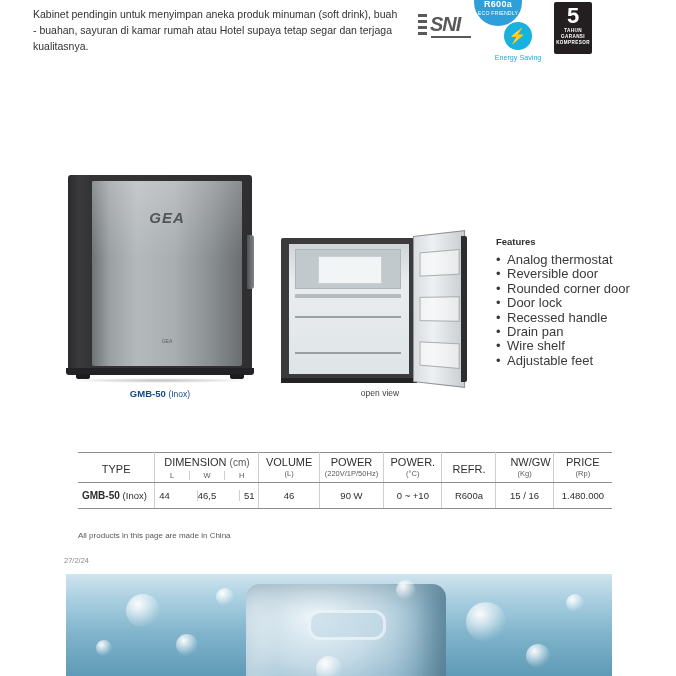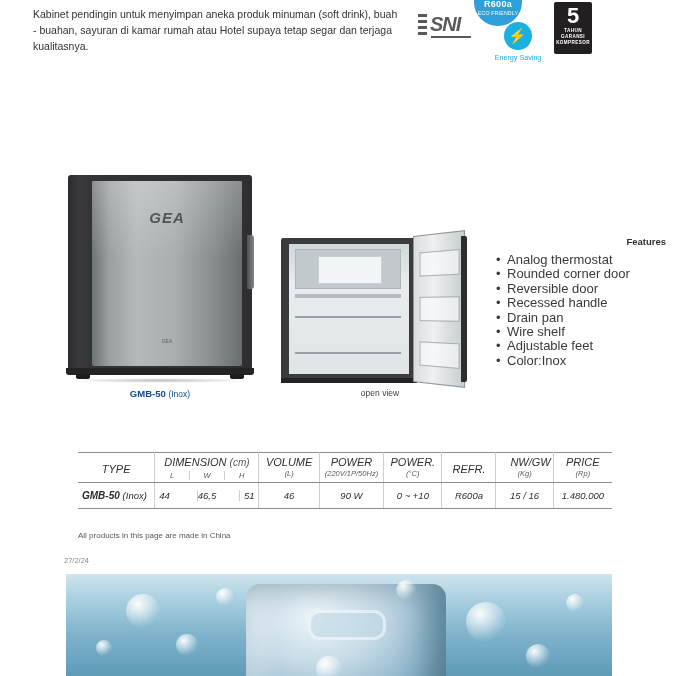--- a/index.html
+++ b/index.html
@@ -351,21 +351,20 @@
     position: absolute;
     left: 496px;
     top: 236px;
     width: 170px;
   }
   .features h4 {
     margin: 0 0 6px 0;
     font-size: 9.5px;
     font-weight: bold;
     color: #312e2f;
-    text-align: right;
   }
   .features ul {
     margin: 0;
     padding: 0;
     list-style: none;
   }
   .features li {
     font-size: 13px;
     line-height: 14.4px;
     color: #3b3839;
@@ -379,21 +378,20 @@
     top: 0;
     color: #3b3839;
   }
 
   
   .spec {
     position: absolute;
     left: 78px;
     top: 452px;
     width: 534px;
-    font-style: italic;
   }
   .spec table {
     border-collapse: collapse;
     width: 100%;
   }
   .spec td, .spec th {
     border-left: 1px solid #cfcfcf;
     border-right: 1px solid #cfcfcf;
     text-align: center;
     vertical-align: middle;
@@ -573,27 +571,27 @@
   </div>
   <div class="fo-edge"></div>
 </div>
 
 <div class="caption2">open view</div>
 
 <div class="features">
   <h4>Features</h4>
   <ul>
     <li>Analog thermostat</li>
+    <li>Reversible door</li>
     <li>Rounded corner door</li>
-    <li>Reversible door</li>
+    <li>Door lock</li>
     <li>Recessed handle</li>
     <li>Drain pan</li>
     <li>Wire shelf</li>
     <li>Adjustable feet</li>
-    <li>Color:Inox</li>
   </ul>
 </div>
 
 <div class="spec">
   <table>
     <tbody>
         <tr class="hdr">
       <td class="type-cell" rowspan="2" style="width:86px;border-bottom:1px solid #8d8d8d;">TYPE</td>
       <td style="width:104px;">
         <span>DIMENSION</span>

